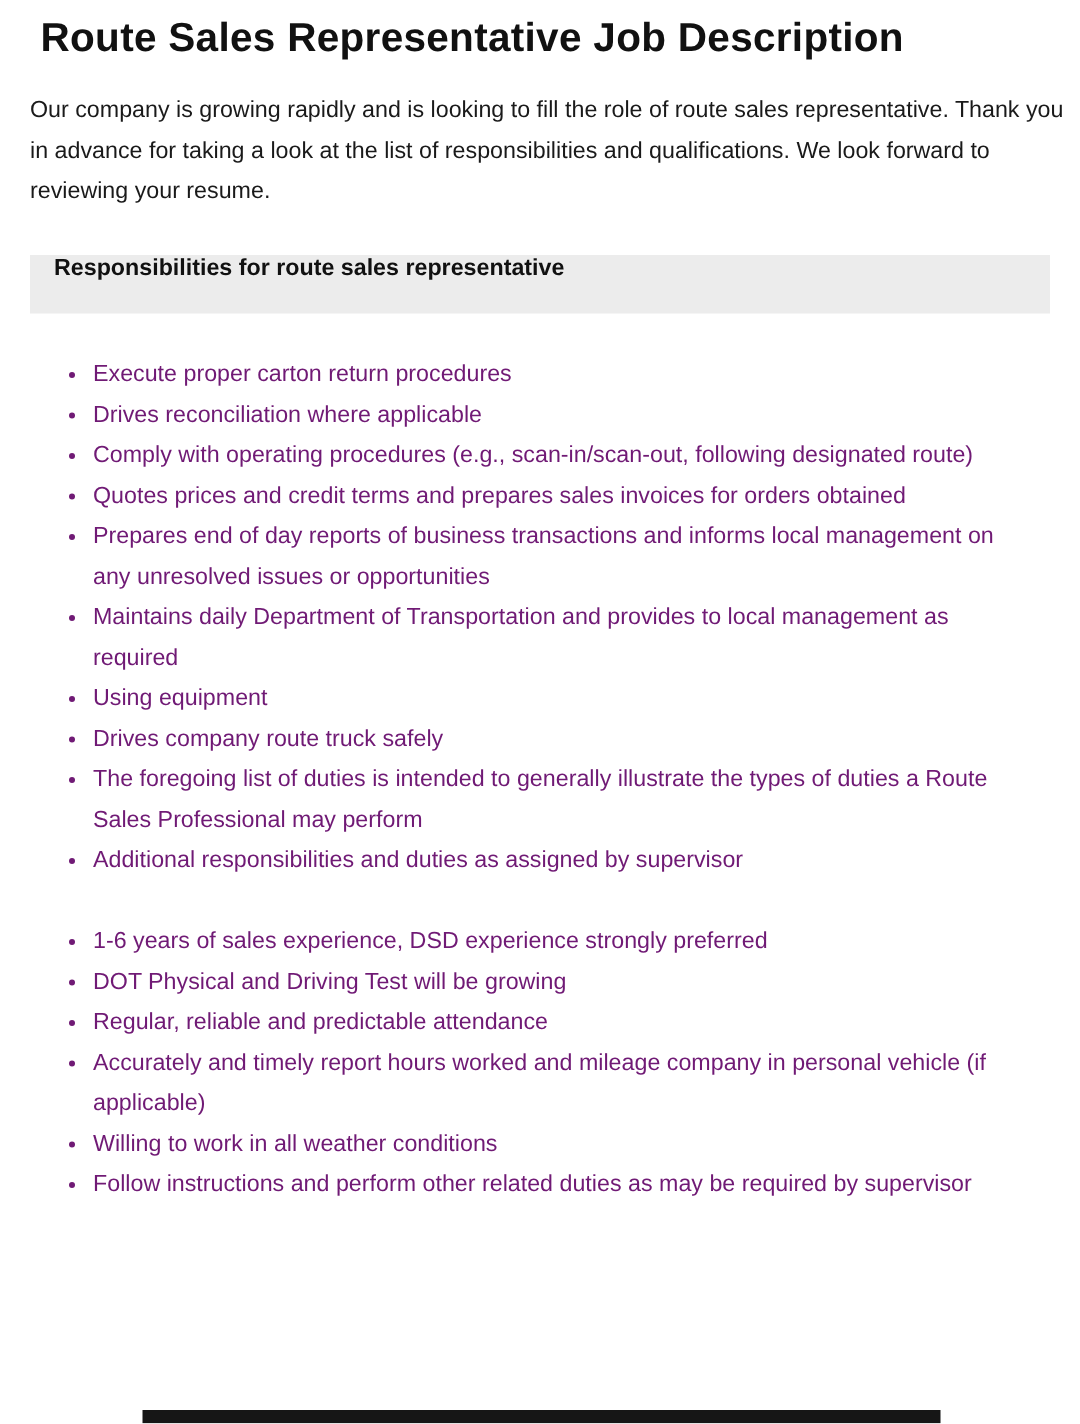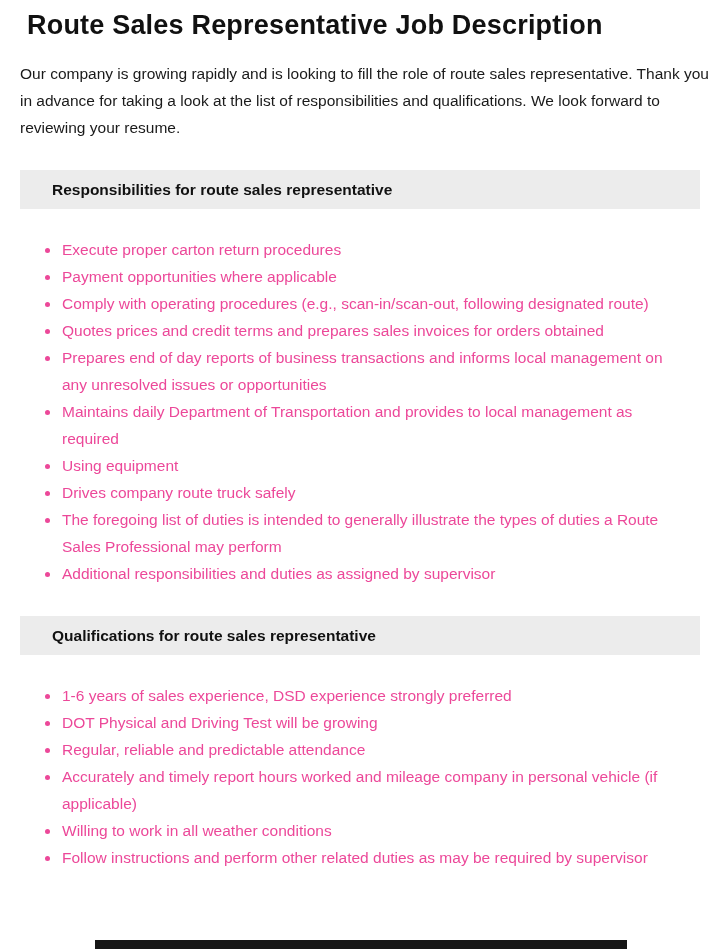--- a/index.html
+++ b/index.html
@@ -27,36 +27,35 @@
     font-size: 15.5px;
     line-height: 27px;
     padding: 17px 4px 0 20px;
     color: #1a1a1a;
   }
   .section-header {
     margin: 29px 20px 0 20px;
     background: #ececec;
     height: 39px;
     display: flex;
-    align-items: center;
-    padding-left: 32px;
+    padding-left: 16px;
   }
   .section-header span {
     font-size: 15.5px;
     font-weight: bold;
     color: #111111;
   }
   ul.bullets {
     margin: 27px 30px 0 42px;
     padding-left: 19px;
   }
   ul.bullets li {
     font-size: 15.5px;
     line-height: 27px;
-    color: #ec4899;
+    color: #701a75;
     padding-left: 1px;
   }
   .bottom-bar {
     position: absolute;
     left: 95px;
     bottom: 0;
     width: 532px;
     height: 9px;
     background: #161616;
   }
@@ -69,34 +68,31 @@
   <h1 class="doc-title">Route Sales Representative Job Description</h1>
 
   <p class="intro">Our company is growing rapidly and is looking to fill the role of route sales representative. Thank you in advance for taking a look at the list of responsibilities and qualifications. We look forward to reviewing your resume.</p>
 
   <div class="section-header">
     <span>Responsibilities for route sales representative</span>
   </div>
 
   <ul class="bullets">
     <li>Execute proper carton return procedures</li>
-    <li>Payment opportunities where applicable</li>
+    <li>Drives reconciliation where applicable</li>
     <li>Comply with operating procedures (e.g., scan-in/scan-out, following designated route)</li>
     <li>Quotes prices and credit terms and prepares sales invoices for orders obtained</li>
     <li>Prepares end of day reports of business transactions and informs local management on any unresolved issues or opportunities</li>
     <li>Maintains daily Department of Transportation and provides to local management as required</li>
     <li>Using equipment</li>
     <li>Drives company route truck safely</li>
     <li>The foregoing list of duties is intended to generally illustrate the types of duties a Route Sales Professional may perform</li>
     <li>Additional responsibilities and duties as assigned by supervisor</li>
   </ul>
 
-  <div class="section-header">
-    <span>Qualifications for route sales representative</span>
-  </div>
 
   <ul class="bullets">
     <li>1-6 years of sales experience, DSD experience strongly preferred</li>
     <li>DOT Physical and Driving Test will be growing</li>
     <li>Regular, reliable and predictable attendance</li>
     <li>Accurately and timely report hours worked and mileage company in personal vehicle (if applicable)</li>
     <li>Willing to work in all weather conditions</li>
     <li>Follow instructions and perform other related duties as may be required by supervisor</li>
   </ul>
 

